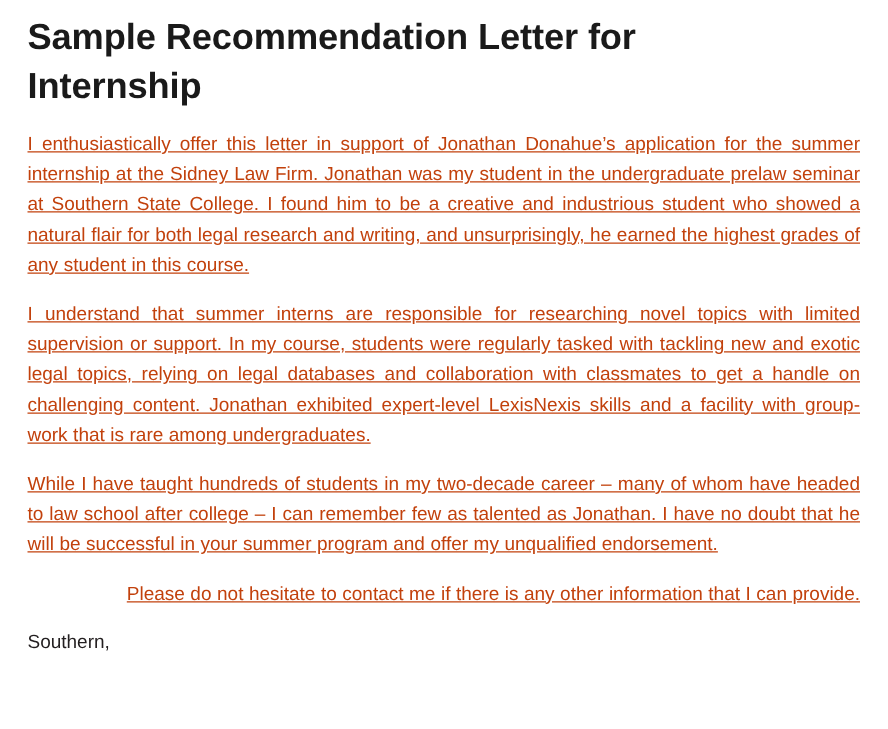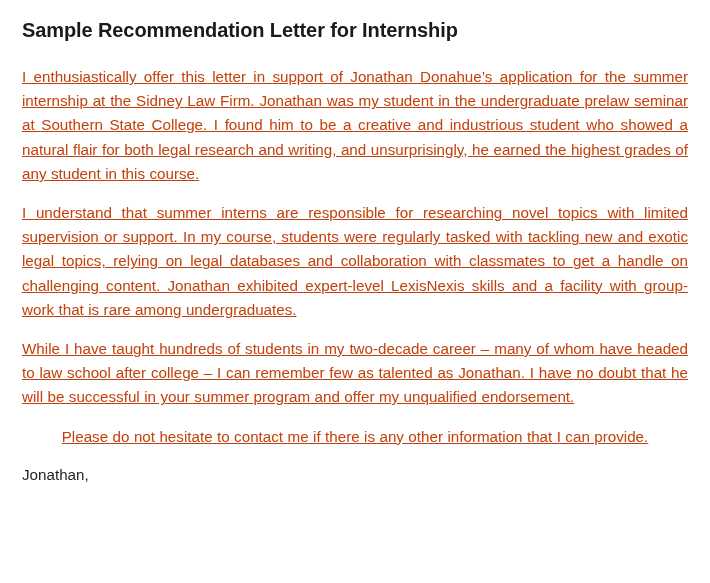--- a/index.html
+++ b/index.html
@@ -16,21 +16,21 @@
   }
   .page {
     position: relative;
     width: 710px;
     height: 583px;
     background: #ffffff;
     box-sizing: border-box;
     padding: 0 22px;
   }
   .doc-title {
-    font-size: 20px;
+    font-size: 29px;
     font-weight: 700;
     line-height: 39px;
     letter-spacing: -0.1px;
     color: #1a1a1a;
     margin: 0;
     padding-top: 11px;
     max-width: 560px;
     text-rendering: optimizeLegibility;
   }
   .salutation {
@@ -45,21 +45,21 @@
     line-height: 24.2px;
     margin: 0;
     padding-top: 15px;
     text-align: justify;
     text-justify: inter-word;
     color: #c2410c;
     word-spacing: 0.2px;
     text-decoration: underline;
   }
   .body-par.flush {
-    text-align: center;
+    text-align: right;
   }
   .closing {
     font-size: 15.2px;
     line-height: 24.2px;
     margin: 0;
     padding-top: 14px;
     text-align: left;
     color: #231f20;
   }
 </style>
@@ -72,15 +72,15 @@
 
 
   <p class="body-par">I enthusiastically offer this letter in support of Jonathan Donahue’s application for the summer internship at the Sidney Law Firm. Jonathan was my student in the undergraduate prelaw seminar at Southern State College. I found him to be a creative and industrious student who showed a natural flair for both legal research and writing, and unsurprisingly, he earned the highest grades of any student in this course.</p>
 
   <p class="body-par">I understand that summer interns are responsible for researching novel topics with limited supervision or support. In my course, students were regularly tasked with tackling new and exotic legal topics, relying on legal databases and collaboration with classmates to get a handle on challenging content. Jonathan exhibited expert-level LexisNexis skills and a facility with group-work that is rare among undergraduates.</p>
 
   <p class="body-par">While I have taught hundreds of students in my two-decade career – many of whom have headed to law school after college – I can remember few as talented as Jonathan. I have no doubt that he will be successful in your summer program and offer my unqualified endorsement.</p>
 
   <p class="body-par flush">Please do not hesitate to contact me if there is any other information that I can provide.</p>
 
-  <p class="closing">Jonathan,</p>
+  <p class="closing">Southern,</p>
 
 </div>
 
 </body></html>

